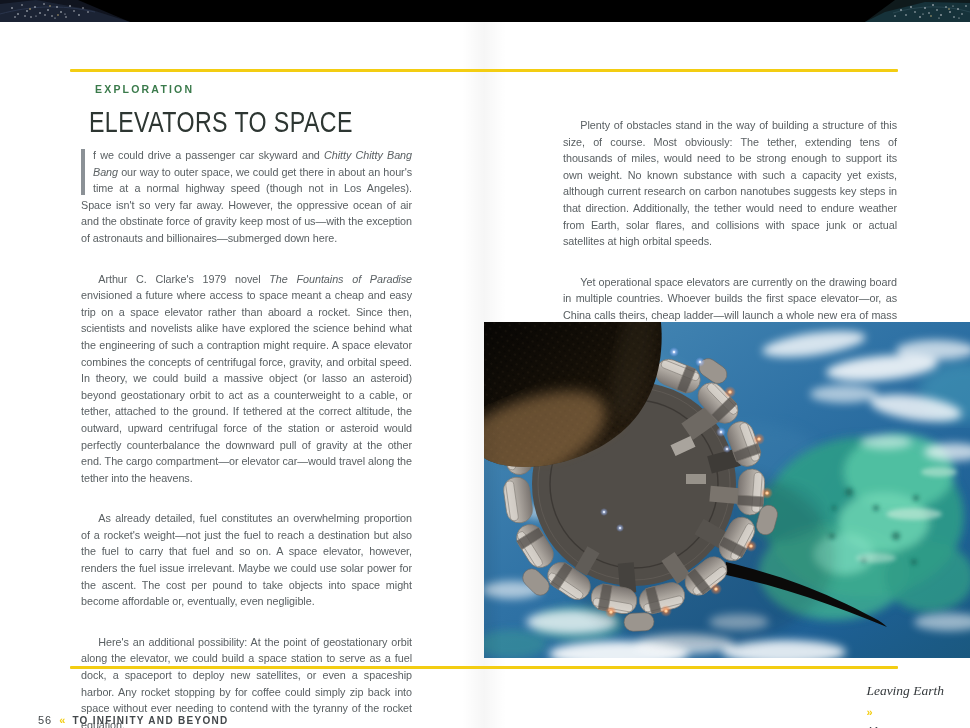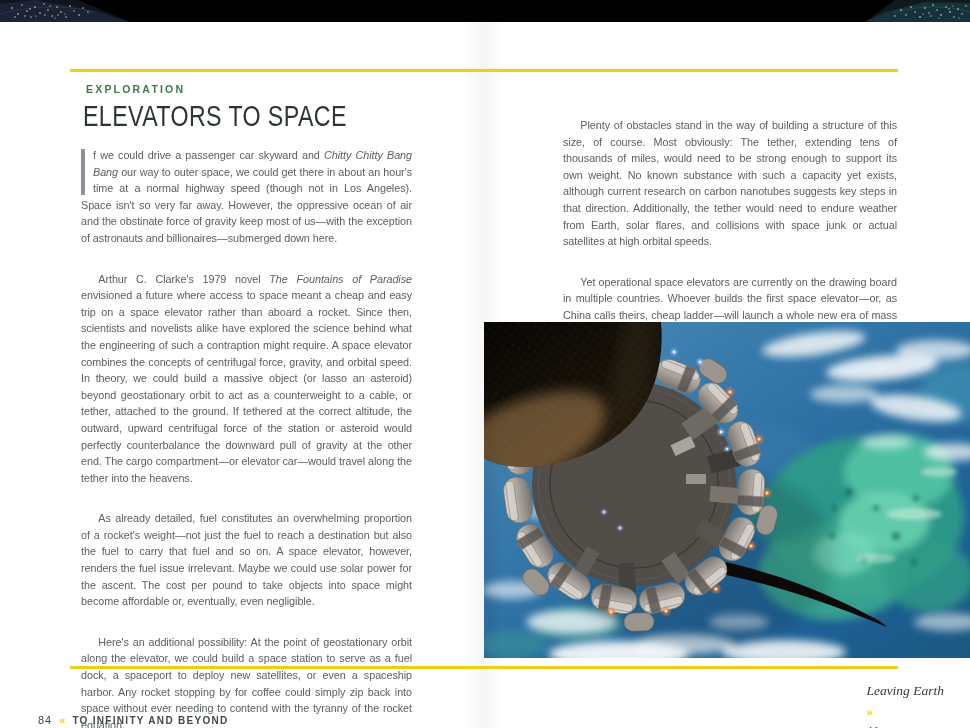--- a/index.html
+++ b/index.html
@@ -14,23 +14,23 @@
   .corner-left{left:0;}
   .corner-right{right:0;}
   
   .rule{position:absolute;left:70px;width:828px;height:2.6px;background:var(--accent-yellow,#f3cd12);border-radius:1px;}
   .rule.top{top:69px;}
   .rule.bottom{top:666px;}
   
   .gutter{position:absolute;left:462px;top:22px;width:44px;height:706px;
     background:linear-gradient(90deg,rgba(0,0,0,0) 0%,rgba(0,0,0,.035) 50%,rgba(0,0,0,0) 100%);}
   
-  .kicker{position:absolute;left:86px;top:83px;font-size:10.5px;font-weight:bold;
+  .kicker{position:absolute;left:95px;top:83px;font-size:10.5px;font-weight:bold;
     letter-spacing:2.2px;color:var(--kicker-green,#3a7a4b);}
-  .title{position:absolute;left:80px;top:97px;margin:3px;font-weight:400;
+  .title{position:absolute;left:80px;top:97px;margin:9px;font-weight:400;
     font-size:29px;letter-spacing:.5px;color:var(--title-text,#2d3632);}
   .title .tt{display:inline-block;transform:scaleX(.8);transform-origin:left top;white-space:nowrap;}
   
   .col{position:absolute;color:var(--body-text,#5a6063);font-size:10.8px;line-height:16.6px;}
   .col-left{left:81px;top:147px;width:331px;}
   .col-right{left:563px;top:93px;width:334px;}
   .bp{margin:0;text-align:justify;letter-spacing:-0.05px;}
   .bp.ind{text-indent:1.6em;margin-top:24px;}
   .bp em{font-style:italic;}
   .dropbar{float:left;width:4px;height:46px;background:#8b9196;margin:2px 8px 0 0;}
@@ -370,21 +370,21 @@
 
   <rect x="0" y="0" width="18" height="336" fill="black" opacity="0.22" style="fill:url(#gut)"></rect>
   <linearGradient id="gut" x1="0" y1="0" x2="1" y2="0">
     <stop offset="0" stop-color="#000" stop-opacity="0.30"></stop>
     <stop offset="1" stop-color="#000" stop-opacity="0"></stop>
   </linearGradient>
 </svg>
 </div>
 
 <div class="footer footer-left">
-  <span class="pg-num">84</span>
+  <span class="pg-num">56</span>
   <span class="sep">«</span>
   <span class="section-name">TO INFINITY AND BEYOND</span>
 </div>
 <div class="footer footer-right">
   <span class="chapter-name">Leaving Earth</span>
   <span class="sep">»</span>
   <span class="pg-num">41</span>
 </div>
 
 </body></html>

